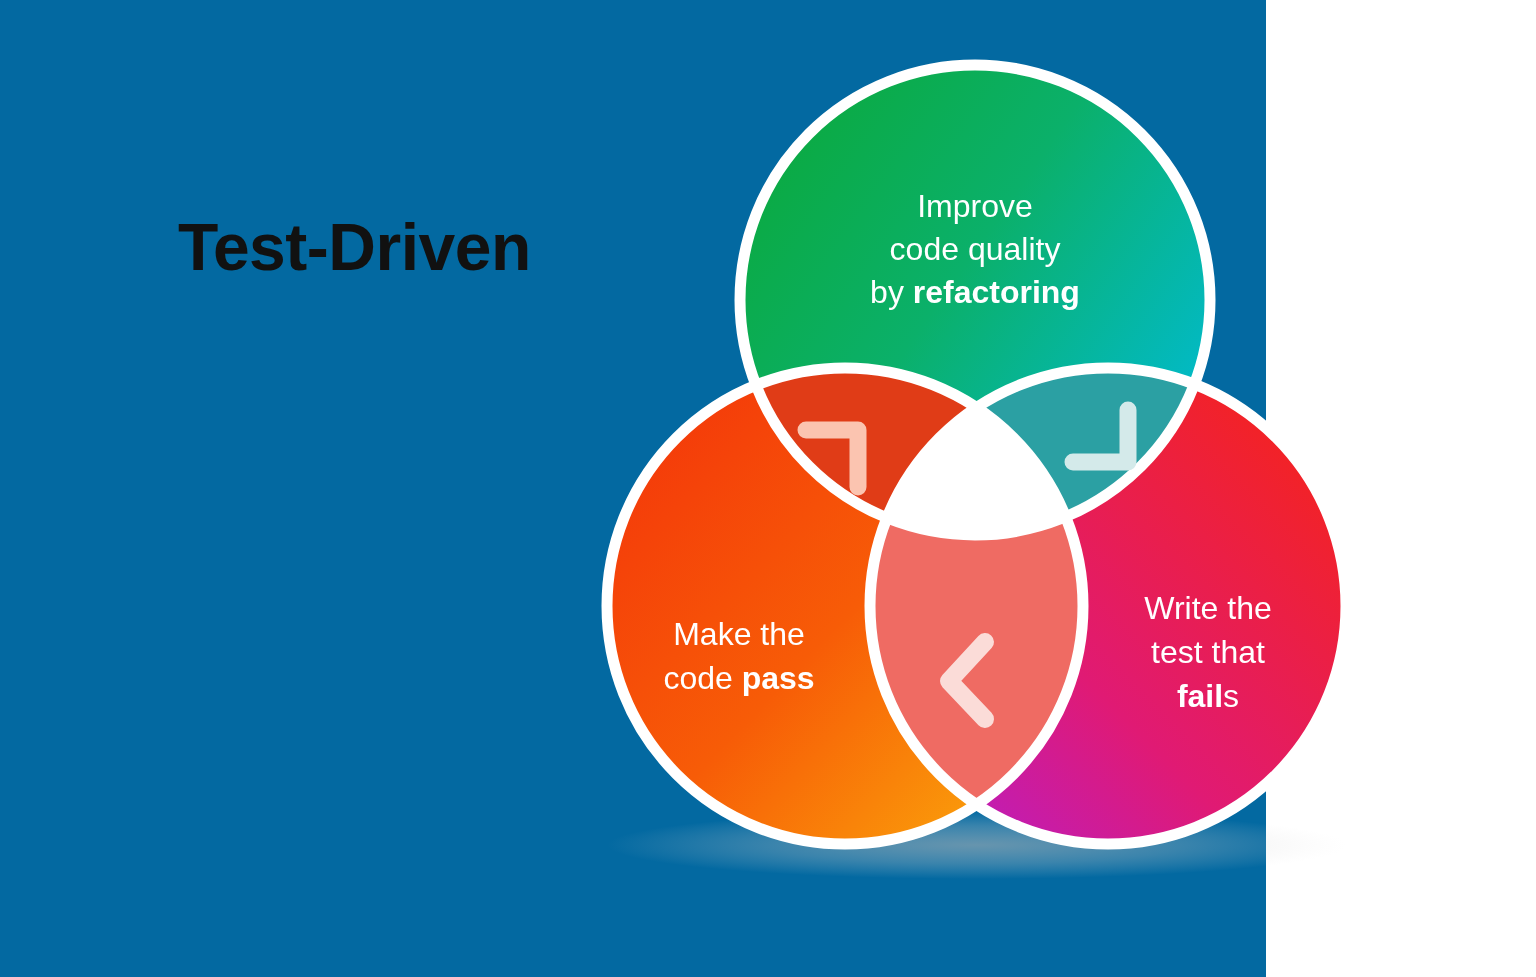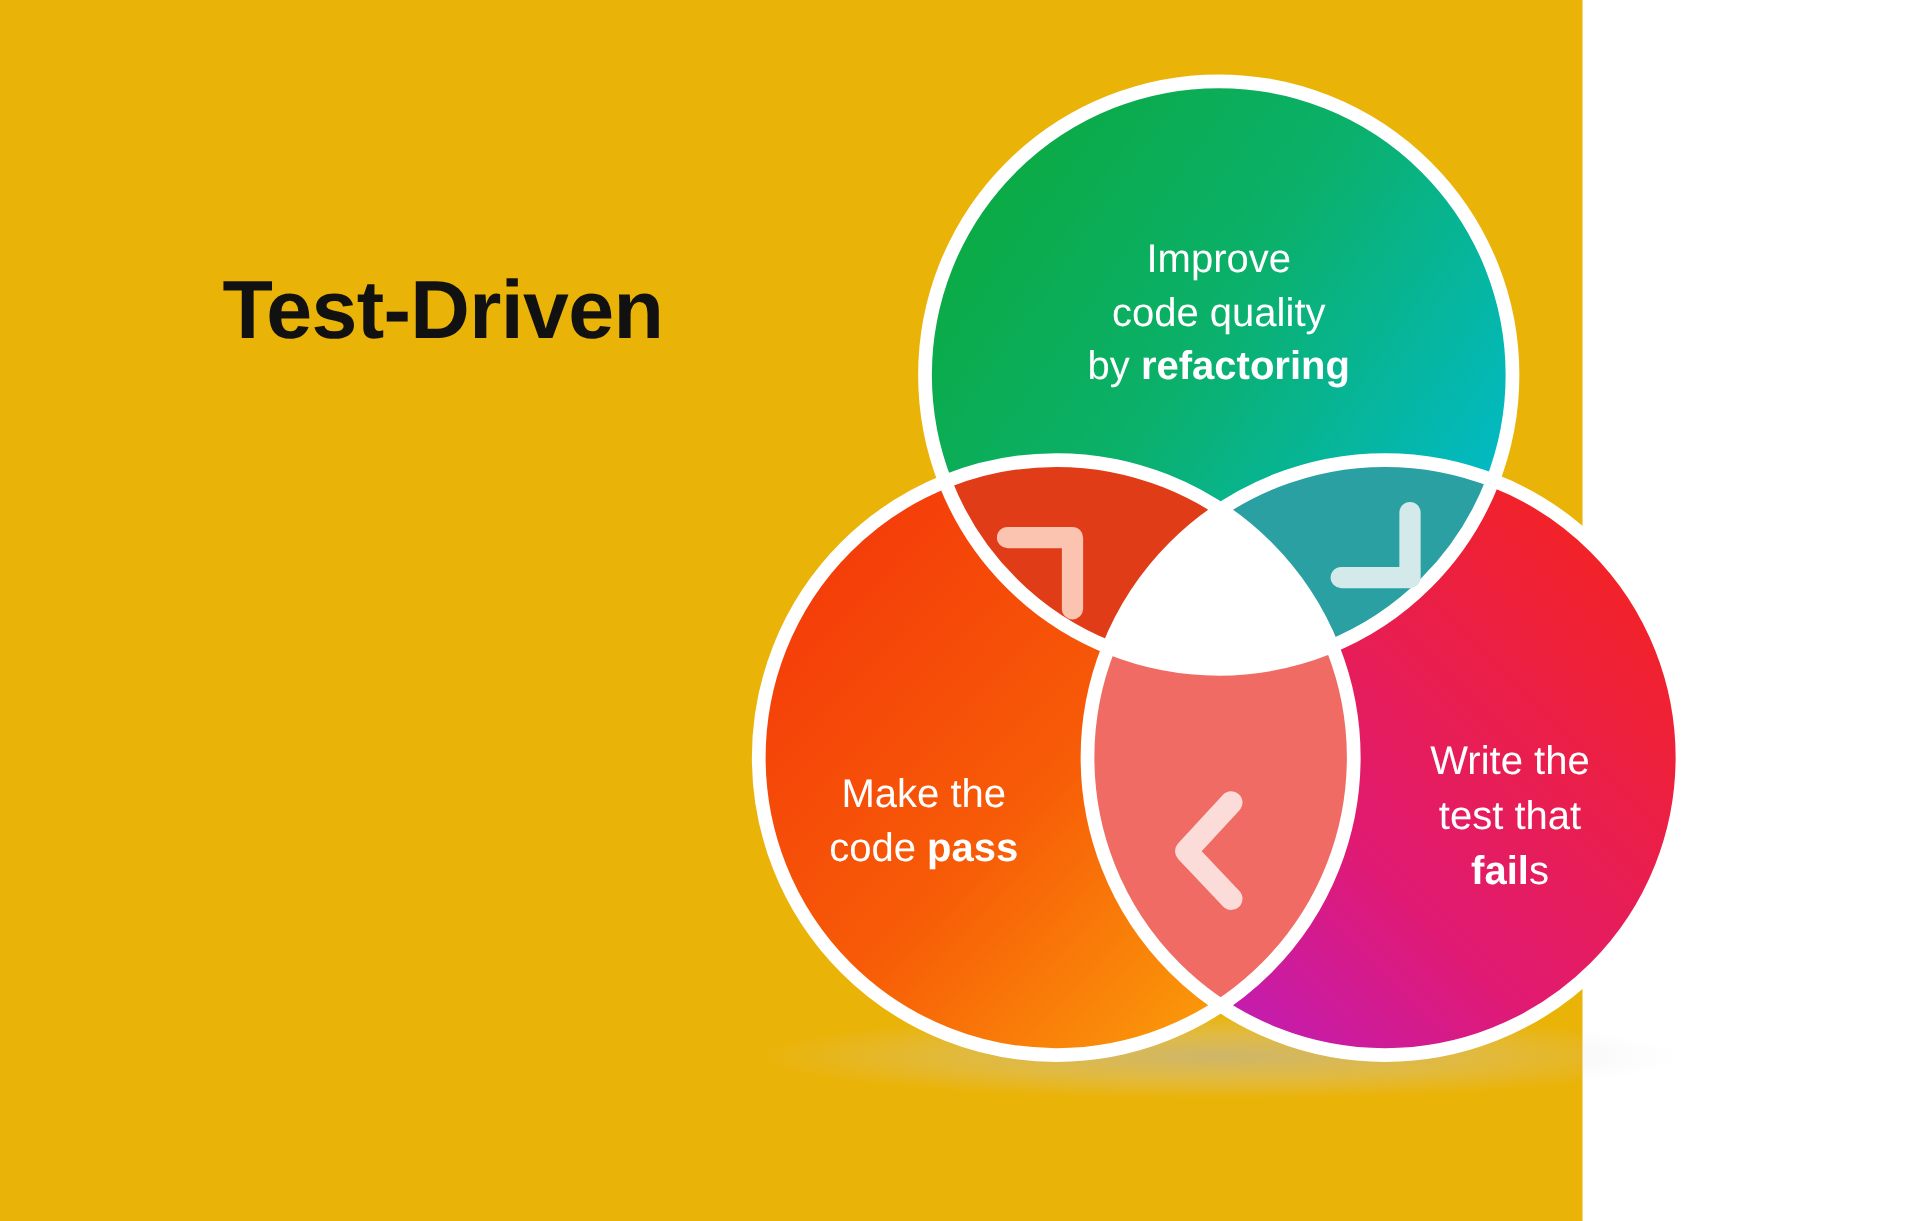--- a/index.html
+++ b/index.html
@@ -12,21 +12,21 @@
     height: 977px;
     overflow: hidden;
     font-family: "Liberation Sans", sans-serif;
     position: relative;
   }
 
   #stage {
     position: relative;
     width: 1266px;
     height: 977px;
-    background: #eab308;
+    background: #0369a1;
   }
 
   
   #title-block {
     position: absolute;
     left: 178px;
     top: 212px;
     width: 470px;
   }
   #title-block .title-line {

